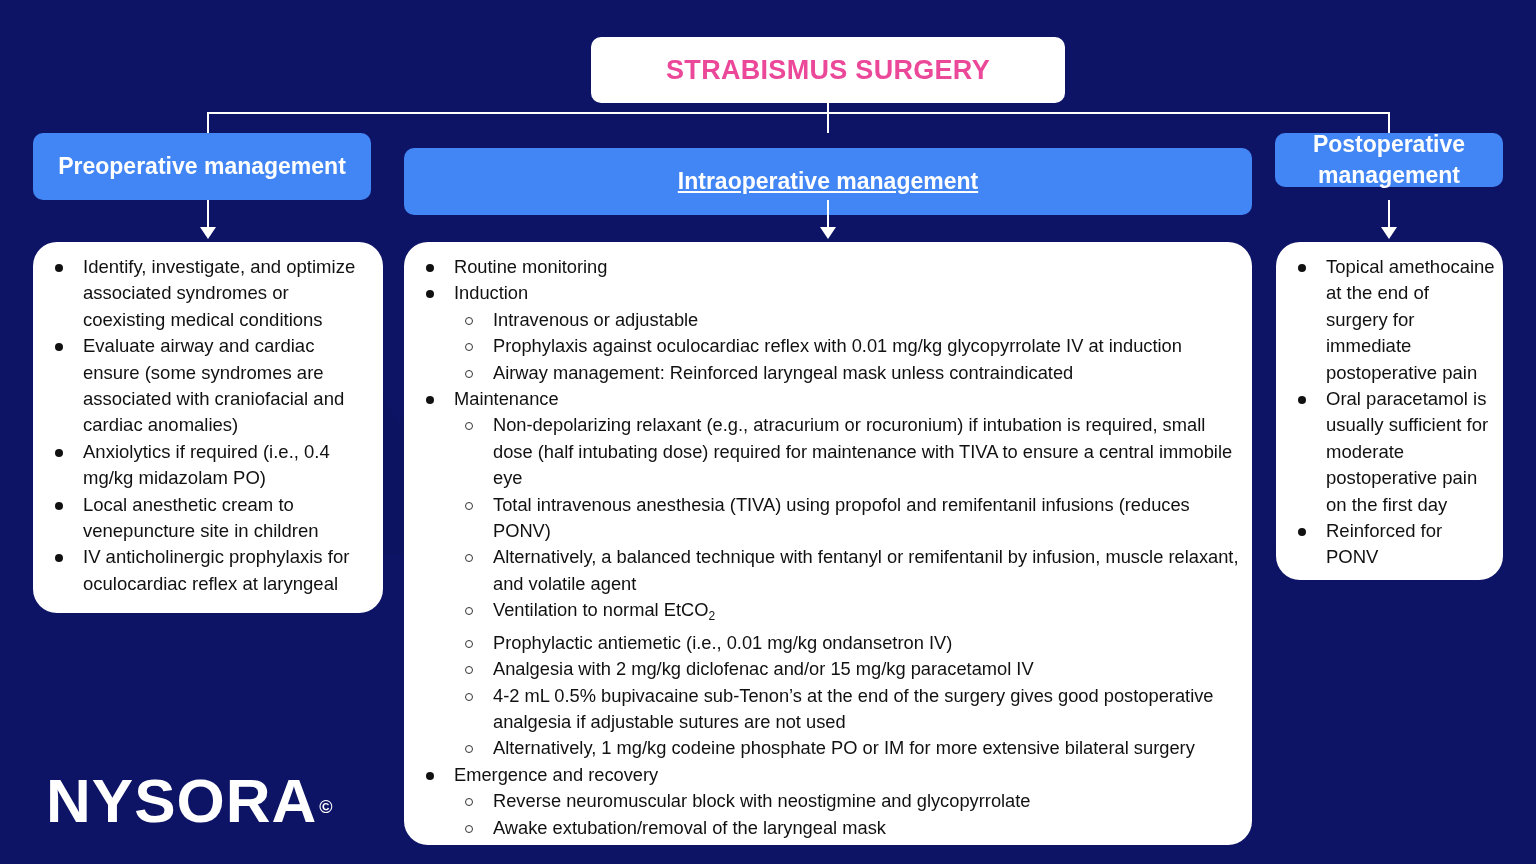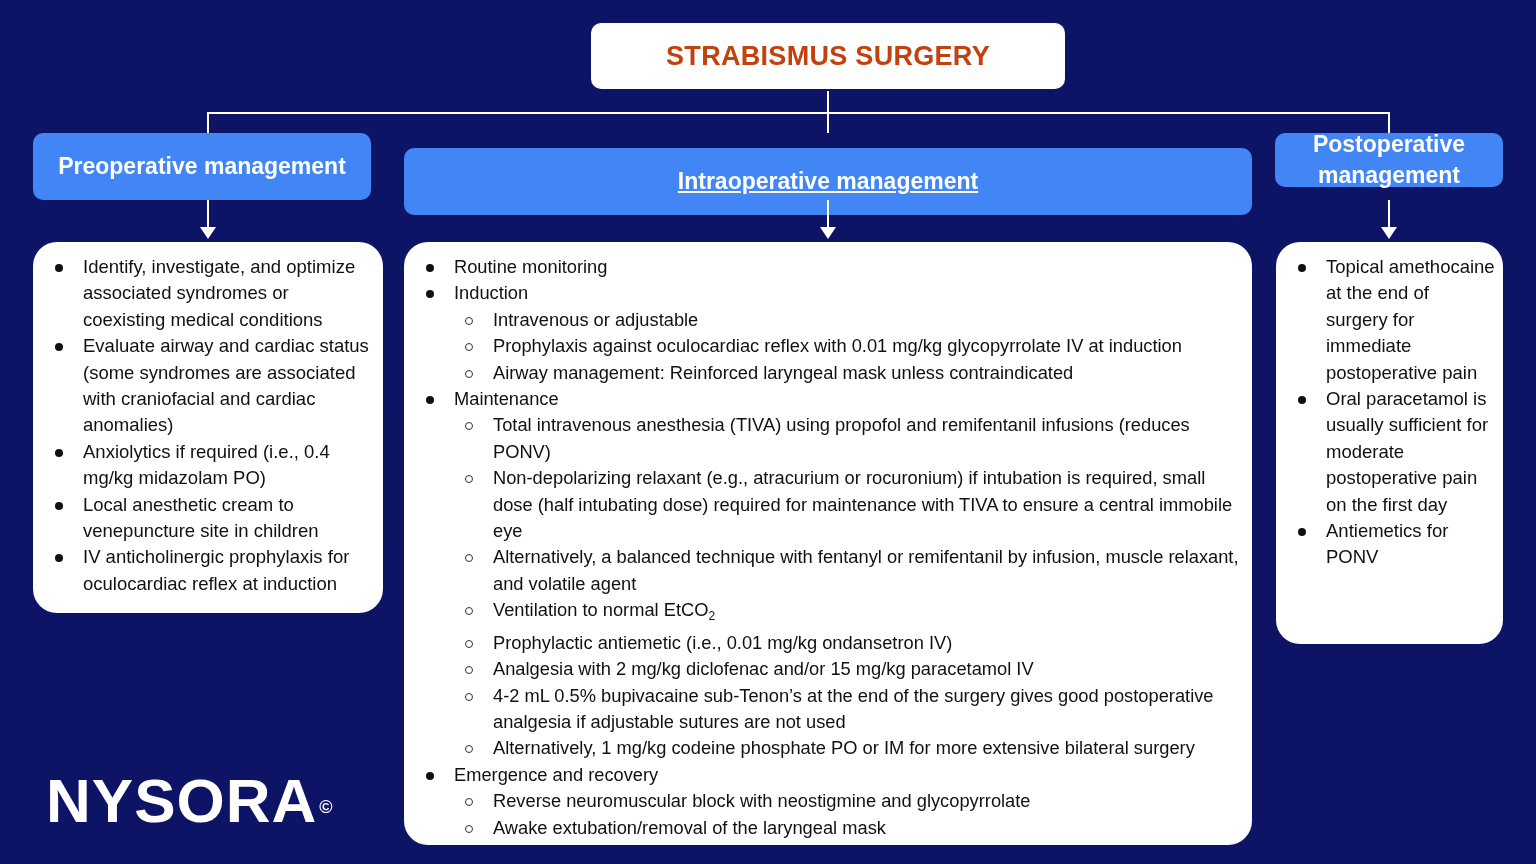--- a/index.html
+++ b/index.html
@@ -3,24 +3,24 @@
 <meta charset="utf-8">
 <style>
   * { box-sizing: border-box; margin: 0; padding: 0; }
   html, body { width: 1536px; height: 864px; overflow: hidden; }
   body {
     background: #0d1466;
     font-family: "Liberation Sans", "DejaVu Sans", sans-serif;
     position: relative;
   }
   .title-box {
-    position: absolute; left: 591px; top: 23px; width: 474px; height: 66px;
+    position: absolute; left: 591px; top: 37px; width: 474px; height: 66px;
     background: #ffffff; border-radius: 10px;
     display: flex; align-items: center; justify-content: center;
-    font-weight: 700; font-size: 27px; color: #c2410c; letter-spacing: 0.3px;
+    font-weight: 700; font-size: 27px; color: #ec4899; letter-spacing: 0.3px;
   }
   .line { position: absolute; background: #ffffff; }
   .arrow {
     position: absolute; width: 0; height: 0;
     border-left: 8px solid transparent; border-right: 8px solid transparent;
     border-top: 12px solid #ffffff;
   }
   .header {
     position: absolute; background: #4285f4; border-radius: 10px;
     color: #ffffff; font-weight: 700; font-size: 23px; line-height: 31px;
@@ -88,52 +88,52 @@
 <div class="line" style="left:207px; top:200px; width:2px; height:28px;"></div>
 <div class="arrow" style="left:200px; top:227px;"></div>
 <div class="line" style="left:827px; top:200px; width:2px; height:28px;"></div>
 <div class="arrow" style="left:820px; top:227px;"></div>
 <div class="line" style="left:1388px; top:200px; width:2px; height:28px;"></div>
 <div class="arrow" style="left:1381px; top:227px;"></div>
 
 <div class="card" style="left:33px; top:242px; width:350px; height:371px; padding:12px 10px 0 0;">
   <ul>
     <li class="l1">Identify, investigate, and optimize associated syndromes or coexisting medical conditions</li>
-    <li class="l1">Evaluate airway and cardiac status (some syndromes are associated with craniofacial and cardiac anomalies)</li>
+    <li class="l1">Evaluate airway and cardiac ensure (some syndromes are associated with craniofacial and cardiac anomalies)</li>
     <li class="l1">Anxiolytics if required (i.e., 0.4 mg/kg midazolam PO)</li>
     <li class="l1">Local anesthetic cream to venepuncture site in children</li>
-    <li class="l1">IV anticholinergic prophylaxis for oculocardiac reflex at induction</li>
+    <li class="l1">IV anticholinergic prophylaxis for oculocardiac reflex at laryngeal</li>
   </ul>
 </div>
 
 <div class="card card-mid" style="left:404px; top:242px; width:848px; height:603px; padding:12px 12px 0 0;">
   <ul>
     <li class="l1">Routine monitoring</li>
     <li class="l1">Induction</li>
     <li class="l2">Intravenous or adjustable</li>
     <li class="l2">Prophylaxis against oculocardiac reflex with 0.01 mg/kg glycopyrrolate IV at induction</li>
     <li class="l2">Airway management: Reinforced laryngeal mask unless contraindicated</li>
     <li class="l1">Maintenance</li>
+    <li class="l2">Non-depolarizing relaxant (e.g., atracurium or rocuronium) if intubation is required, small dose (half intubating dose) required for maintenance with TIVA to ensure a central immobile eye</li>
     <li class="l2">Total intravenous anesthesia (TIVA) using propofol and remifentanil infusions (reduces PONV)</li>
-    <li class="l2">Non-depolarizing relaxant (e.g., atracurium or rocuronium) if intubation is required, small dose (half intubating dose) required for maintenance with TIVA to ensure a central immobile eye</li>
     <li class="l2">Alternatively, a balanced technique with fentanyl or remifentanil by infusion, muscle relaxant, and volatile agent</li>
     <li class="l2"><span>Ventilation to normal EtCO</span><sub>2</sub></li>
     <li class="l2">Prophylactic antiemetic (i.e., 0.01 mg/kg ondansetron IV)</li>
     <li class="l2">Analgesia with 2 mg/kg diclofenac and/or 15 mg/kg paracetamol IV</li>
     <li class="l2">4-2 mL 0.5% bupivacaine sub-Tenon’s at the end of the surgery gives good postoperative analgesia if adjustable sutures are not used</li>
     <li class="l2">Alternatively, 1 mg/kg codeine phosphate PO or IM for more extensive bilateral surgery</li>
     <li class="l1">Emergence and recovery</li>
     <li class="l2">Reverse neuromuscular block with neostigmine and glycopyrrolate</li>
     <li class="l2">Awake extubation/removal of the laryngeal mask</li>
   </ul>
 </div>
 
-<div class="card" style="left:1276px; top:242px; width:227px; height:402px; padding:12px 8px 0 0;">
+<div class="card" style="left:1276px; top:242px; width:227px; height:338px; padding:12px 8px 0 0;">
   <ul>
     <li class="l1">Topical amethocaine at the end of surgery for immediate postoperative pain</li>
     <li class="l1">Oral paracetamol is usually sufficient for moderate postoperative pain on the first day</li>
-    <li class="l1">Antiemetics for PONV</li>
+    <li class="l1">Reinforced for PONV</li>
   </ul>
 </div>
 
 <div class="logo">
   <span>NYSORA</span><sup>©</sup>
 </div>
 
 </body></html>

